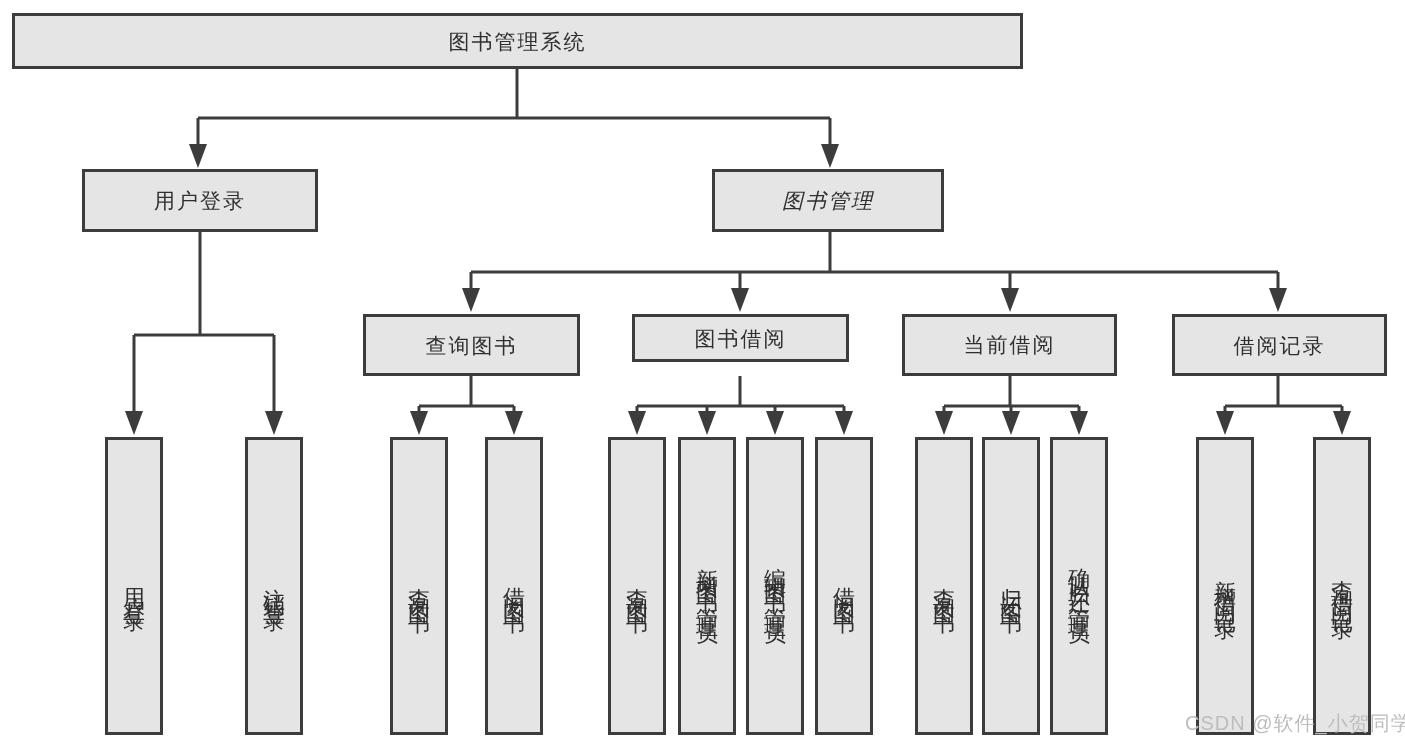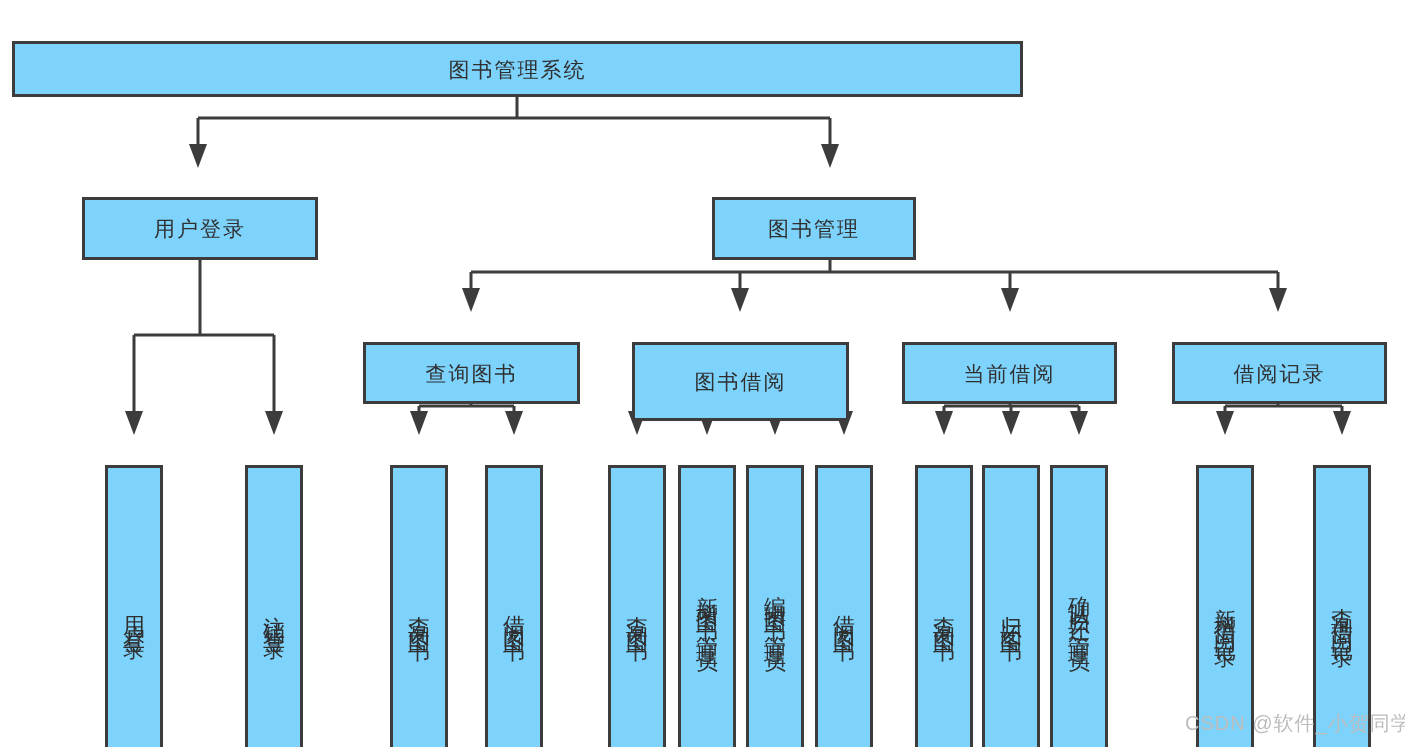--- a/index.html
+++ b/index.html
@@ -19,48 +19,47 @@
     position: absolute;
     left: 0; top: 0;
     width: 1405px; height: 747px;
     color: var(--line, #3c3c3c);
     z-index: 1;
   }
 
   .box {
     position: absolute;
     border: 3px solid var(--line, #3c3c3c);
-    background: #7dd3fc;
+    background: #e5e5e5;
     display: flex;
     align-items: center;
     justify-content: center;
     font-size: 21px;
     letter-spacing: 2px;
     color: var(--text, #2f2f2f);
     z-index: 2;
     line-height: 1;
-    margin-top: 28px;
   }
 
   .box.v {
     writing-mode: vertical-rl;
     font-size: 22px;
     letter-spacing: 8px;
     padding: 6px 0;
   }
 
   
   .n-root        { left: 12px;   top: 13px;  width: 1011px; height: 56px; }
   
   .n-userlogin   { left: 82px;   top: 169px; width: 236px;  height: 63px; }
-  .n-bookmgmt    { left: 712px;  top: 169px; width: 204px;  height: 63px; }
+  .n-bookmgmt    { left: 712px;  top: 169px; width: 232px;  height: 63px; font-style: italic; }
   
   .n-newbooks    { left: 363px;  top: 314px; width: 217px;  height: 62px; }
-  .n-bookborrow  { left: 632px;  top: 314px; width: 217px;  height: 79px; }
-  .n-curborrow   { left: 902px;  top: 314px; width: 215px;  height: 62px; }
+  .n-bookborrow  { left: 632px;  top: 314px; width: 217px;  height: 48px; }
+  .n-curborrow   { left: 902px;  top: 314px; width: 215px;  height: 62px; font-family: Liberation Serif, serif; }
   .n-records     { left: 1172px; top: 314px; width: 215px;  height: 62px; }
   
   .leaf          { top: 437px; width: 58px; height: 298px; }
   .l-1a { left: 105px; }  .l-1b { left: 245px; }
   .l-2a { left: 390px; }  .l-2b { left: 485px; }
   .l-3a { left: 608px; }  .l-3b { left: 678px; }  .l-3c { left: 746px; }  .l-3d { left: 815px; }
   .l-4a { left: 915px; }  .l-4b { left: 982px; }  .l-4c { left: 1050px; }
   .l-5a { left: 1196px; } .l-5b { left: 1313px; }
 
   .watermark {

